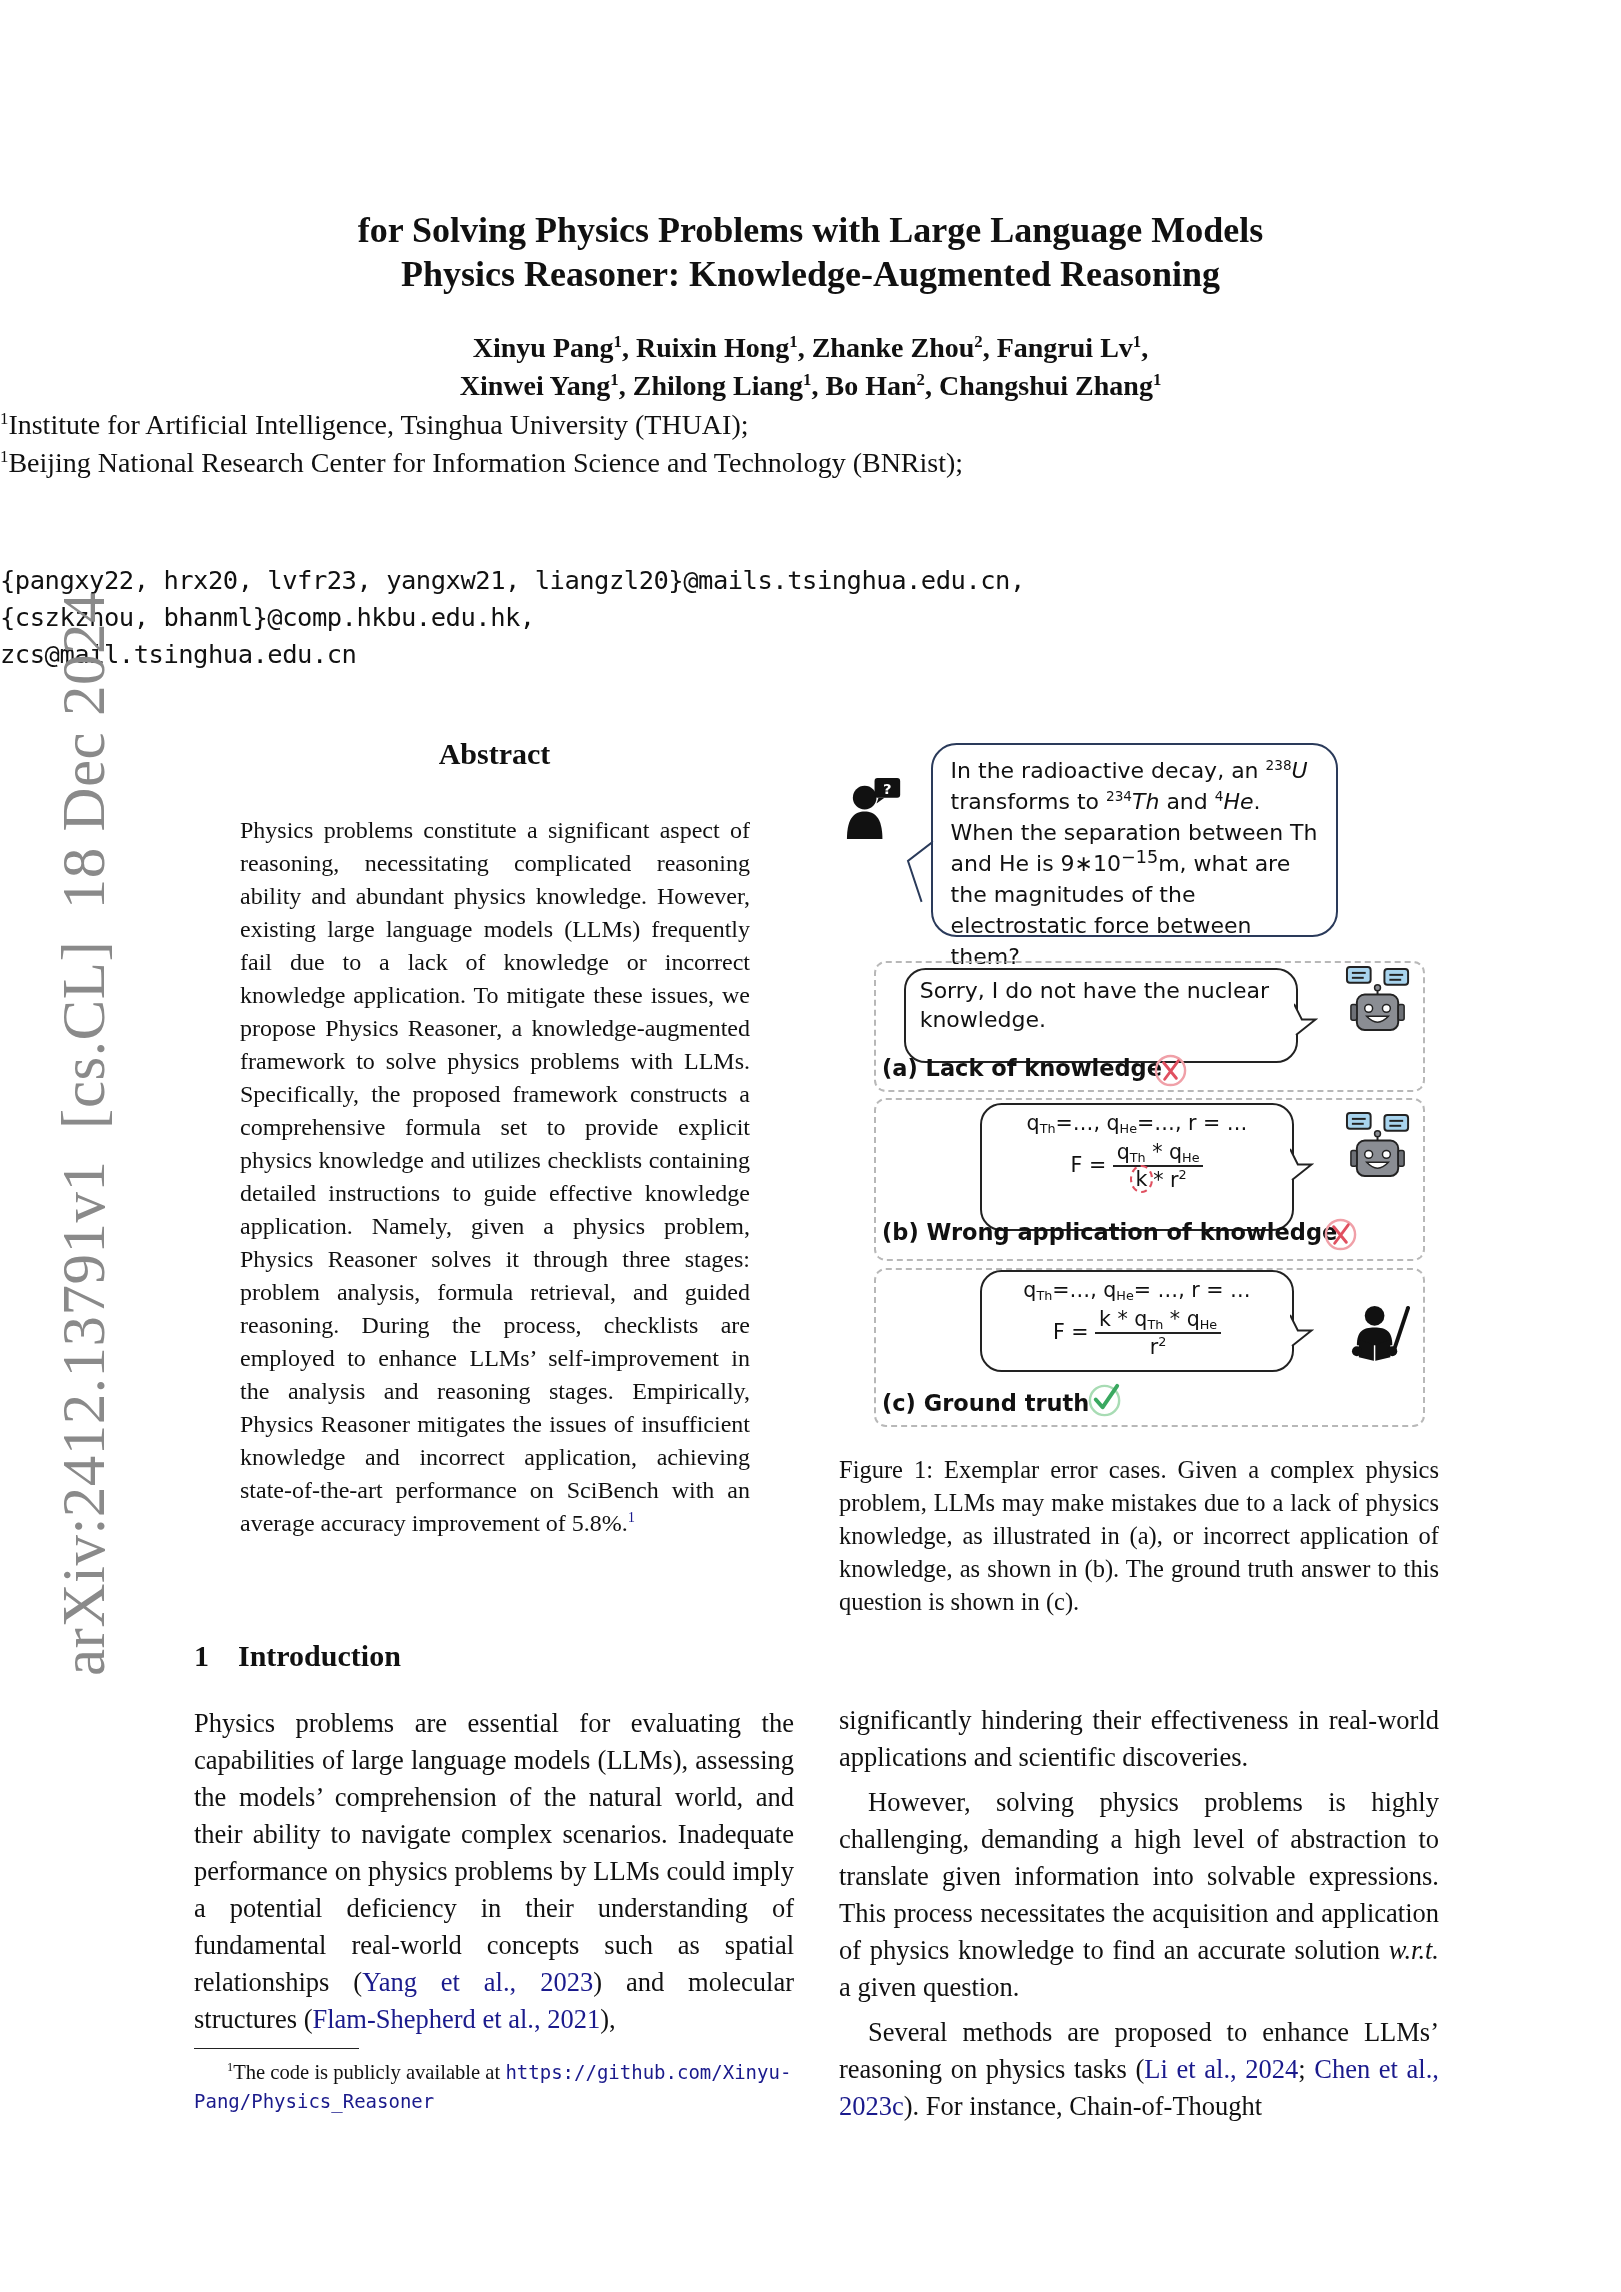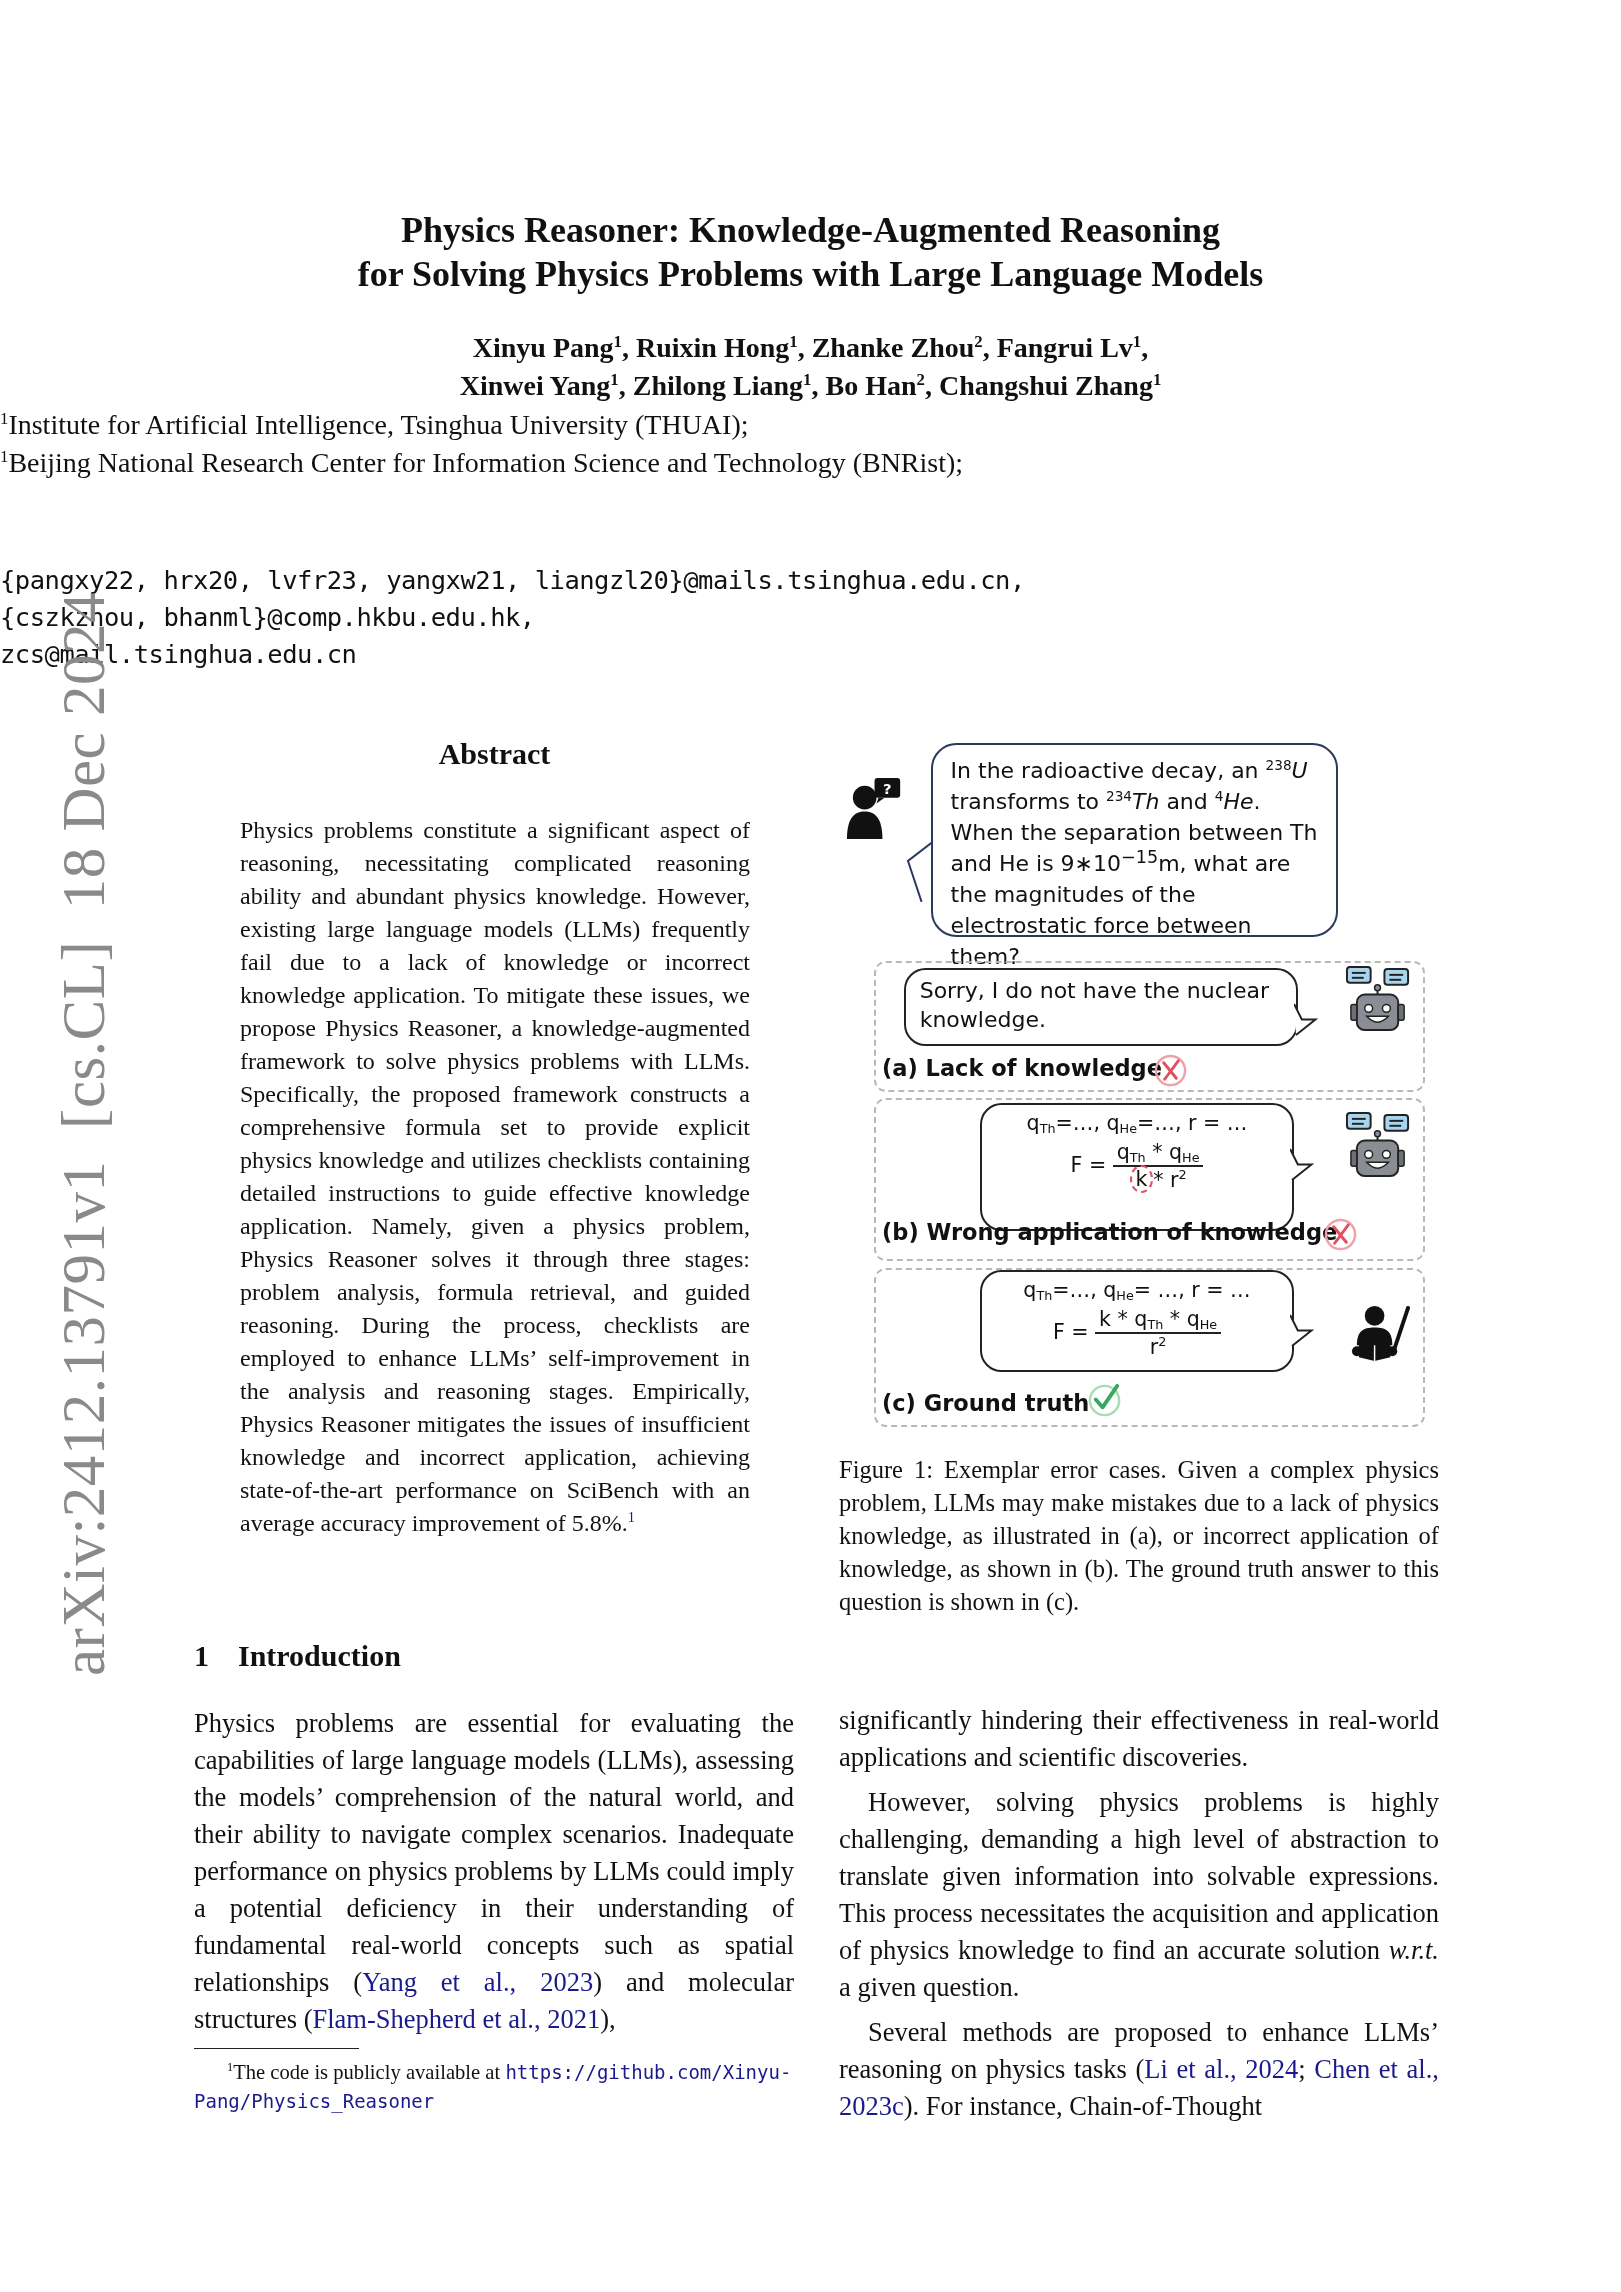--- a/index.html
+++ b/index.html
@@ -28,37 +28,37 @@
 
   
   .fig-font { font-family: "DejaVu Sans", "Liberation Sans", sans-serif; }
   .q-bubble { left: 931px; top: 743px; width: 407px; height: 194px; border: 2px solid #2a3a5a; border-radius: 25.5px; padding: 9.8px 17.6px; box-sizing: border-box; font-size: 22px; line-height: 31px; }
   .q-tail { left: 906px; top: 841px; }
   .panel { border: 2px dashed #b8b8b8; border-radius: 11.8px; box-sizing: border-box; }
   .panel-a { left: 874px; top: 961px; width: 551px; height: 131px; }
   .panel-b { left: 874px; top: 1098px; width: 551px; height: 163px; }
   .panel-c { left: 874px; top: 1268px; width: 551px; height: 159px; }
   .bubble { border: 2px solid #222; border-radius: 21.6px; box-sizing: border-box; background: #fff; }
-  .a-bubble { left: 904px; top: 968px; width: 394px; height: 78px; padding: 5.9px 13.7px; font-size: 22px; line-height: 29px; }
+  .a-bubble { left: 904px; top: 968px; width: 394px; height: 95px; padding: 5.9px 13.7px; font-size: 22px; line-height: 29px; }
   .b-bubble { left: 980px; top: 1103px; width: 314px; height: 128px; }
   .c-bubble { left: 980px; top: 1270px; width: 314px; height: 102px; }
   .panel-label { font-weight: bold; font-size: 22.5px; }
   .formula-line { font-size: 20.6px; text-align: center; width: 100%; }
   .frac { display: inline-block; vertical-align: middle; text-align: center; }
   .frac .num { display: block; border-bottom: 2px solid #222; padding: 0 3.9px; }
   .frac .den { display: block; }
   .sub { font-size: 62%; vertical-align: -2.9px; }
   .supx { font-size: 62%; vertical-align: 7.8px; }
 </style>
 </head>
 <body>
 
 <div class="abs title">
+  <div>for Solving Physics Problems with Large Language Models</div>
   <div>Physics Reasoner: Knowledge-Augmented Reasoning</div>
-  <div>for Solving Physics Problems with Large Language Models</div>
 </div>
 
 <div class="abs authors">
   <div>
     <span>Xinyu Pang</span><sup>1</sup>,
     <span>Ruixin Hong</span><sup>1</sup>,
     <span>Zhanke Zhou</span><sup>2</sup>,
     <span>Fangrui Lv</span><sup>1</sup>,
   </div>
   <div>

